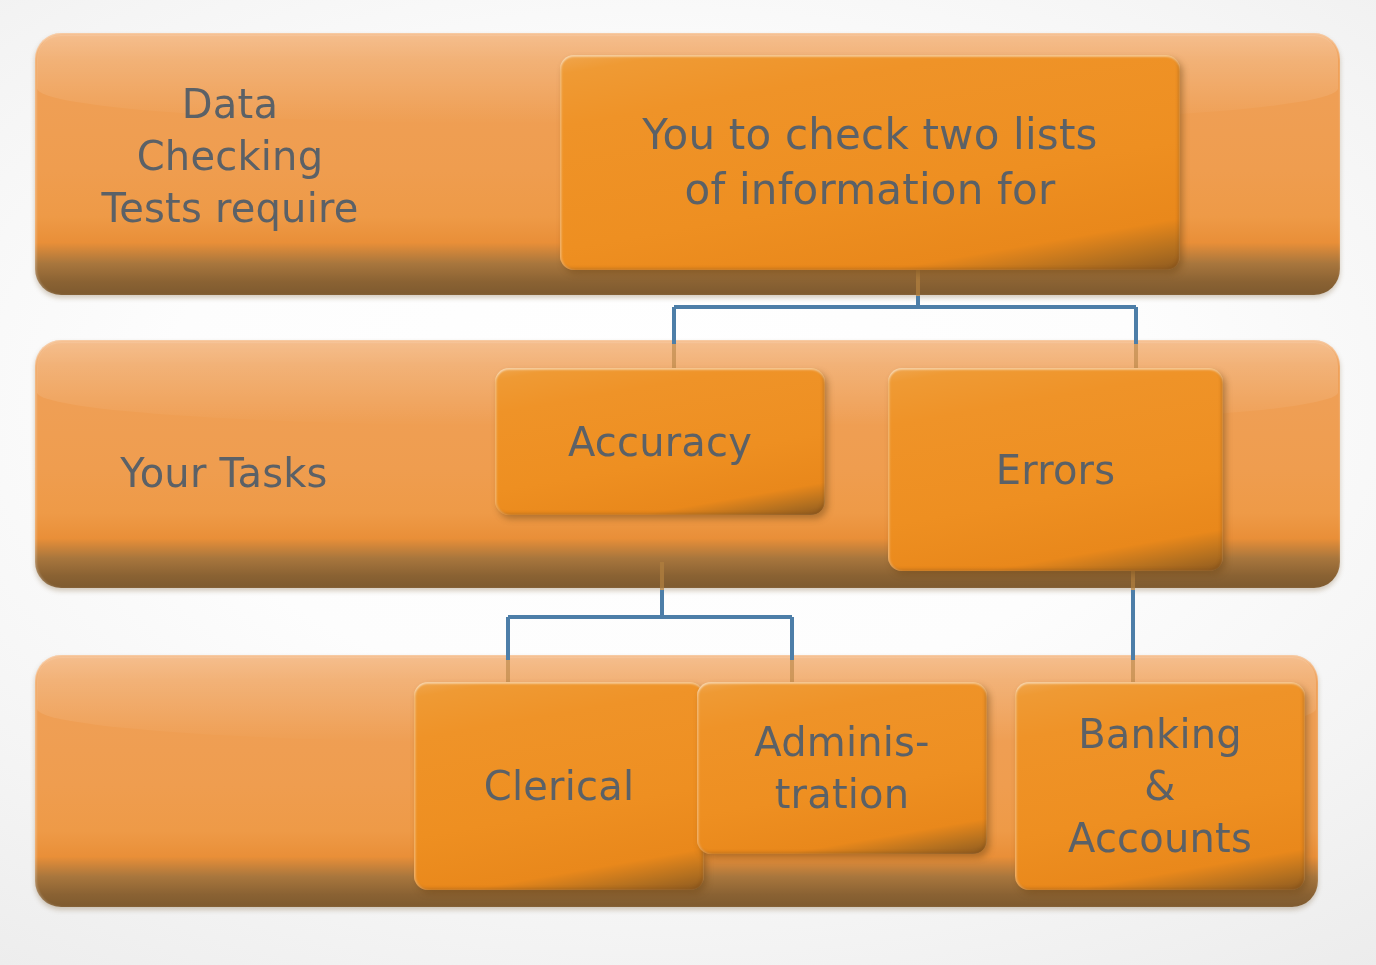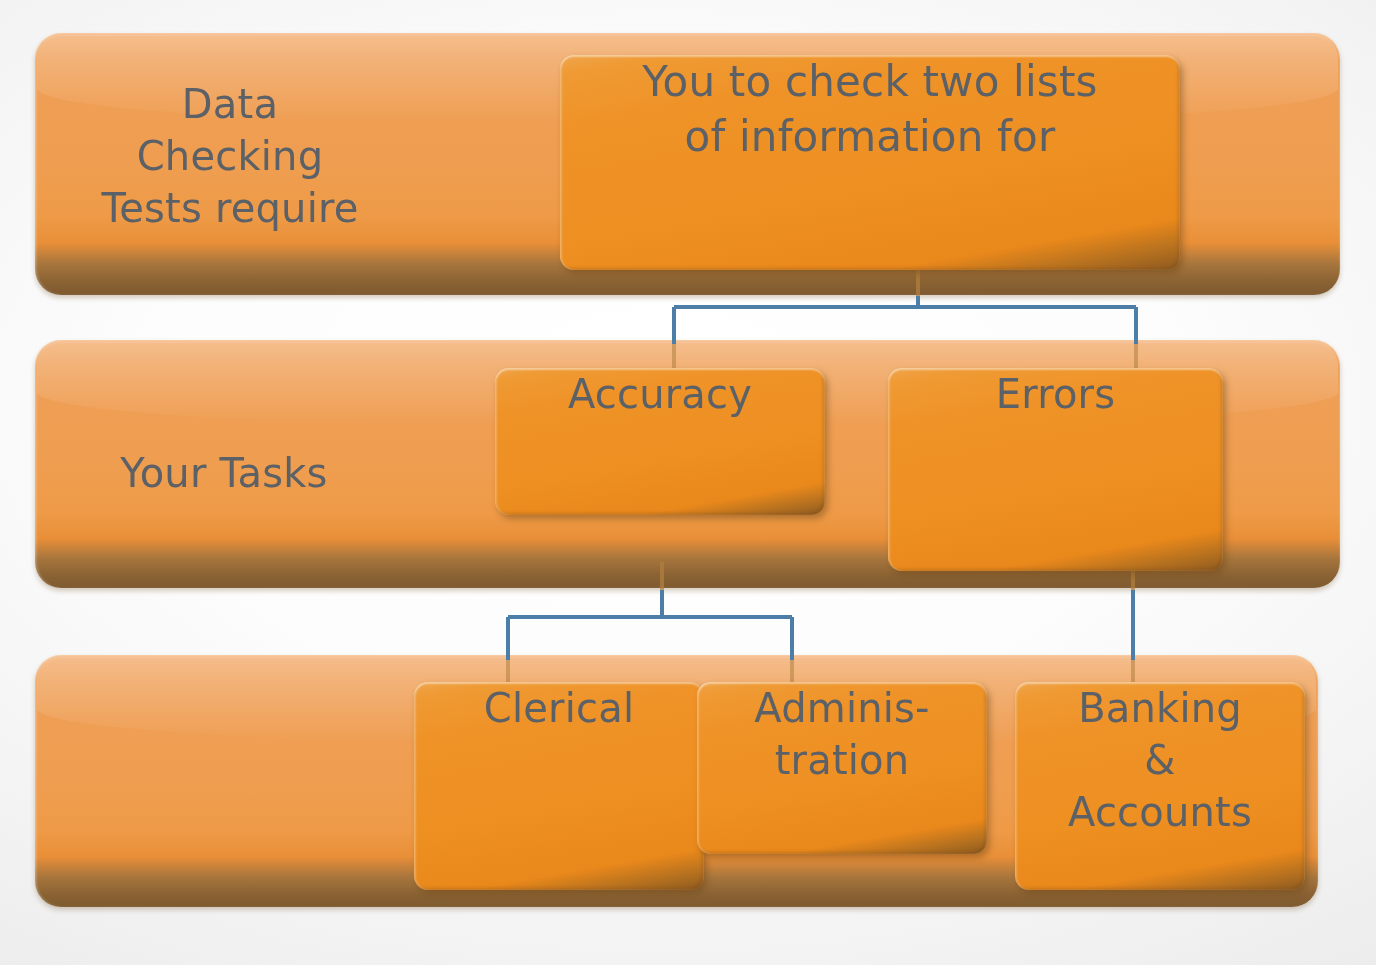--- a/index.html
+++ b/index.html
@@ -83,20 +83,21 @@
         #ee8f21 60%,
         #e9881b 84%,
         #b4701f 93%,
         #8d5a20 100%);
     box-shadow:
       3px 4px 6px rgba(110, 72, 22, 0.45),
       inset 0 2px 2px rgba(255, 255, 255, 0.45),
       inset 2px 0 2px rgba(255, 255, 255, 0.22),
       inset -2px -2px 3px rgba(120, 70, 20, 0.30);
     display: flex;
+    align-items: center;
     justify-content: center;
     z-index: 7;
   }
   .node-label {
     color: #5b6167;
     font-size: 40px;
     line-height: 1.30;
     text-align: center;
     white-space: pre-line;
     padding: 0 10px;

